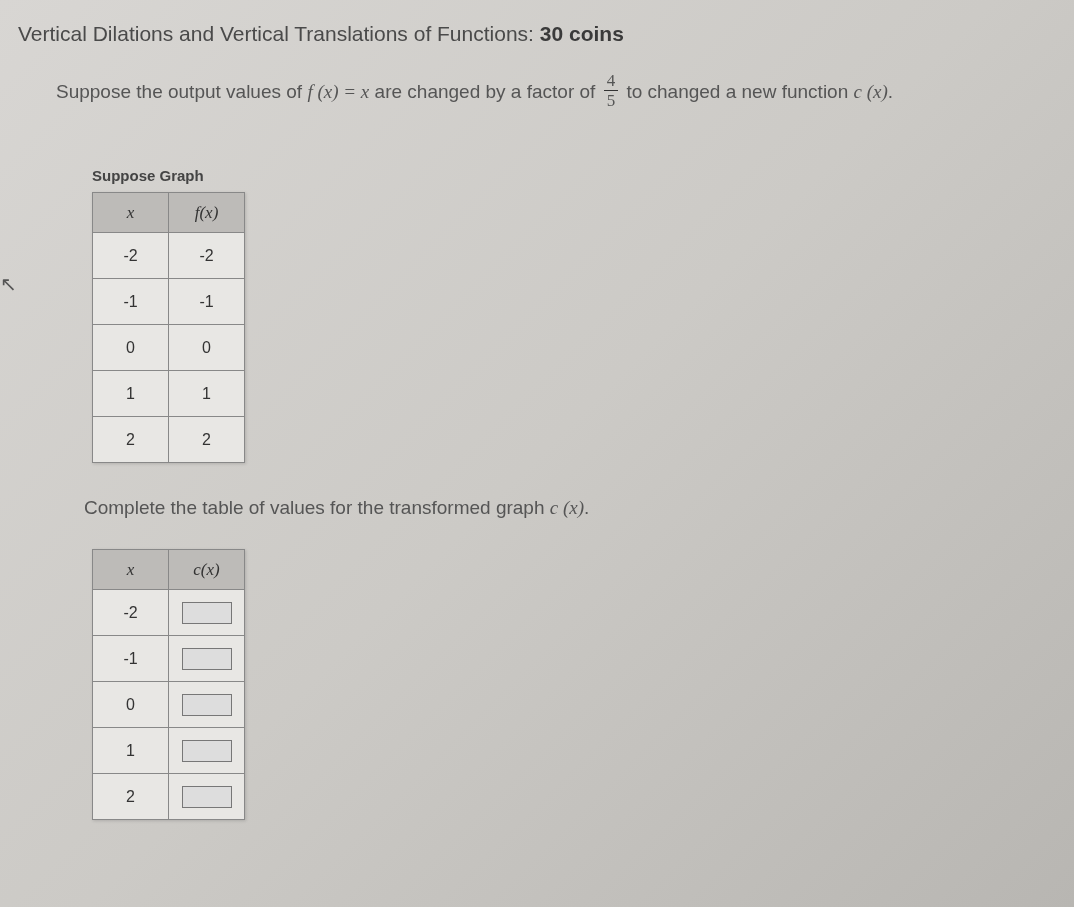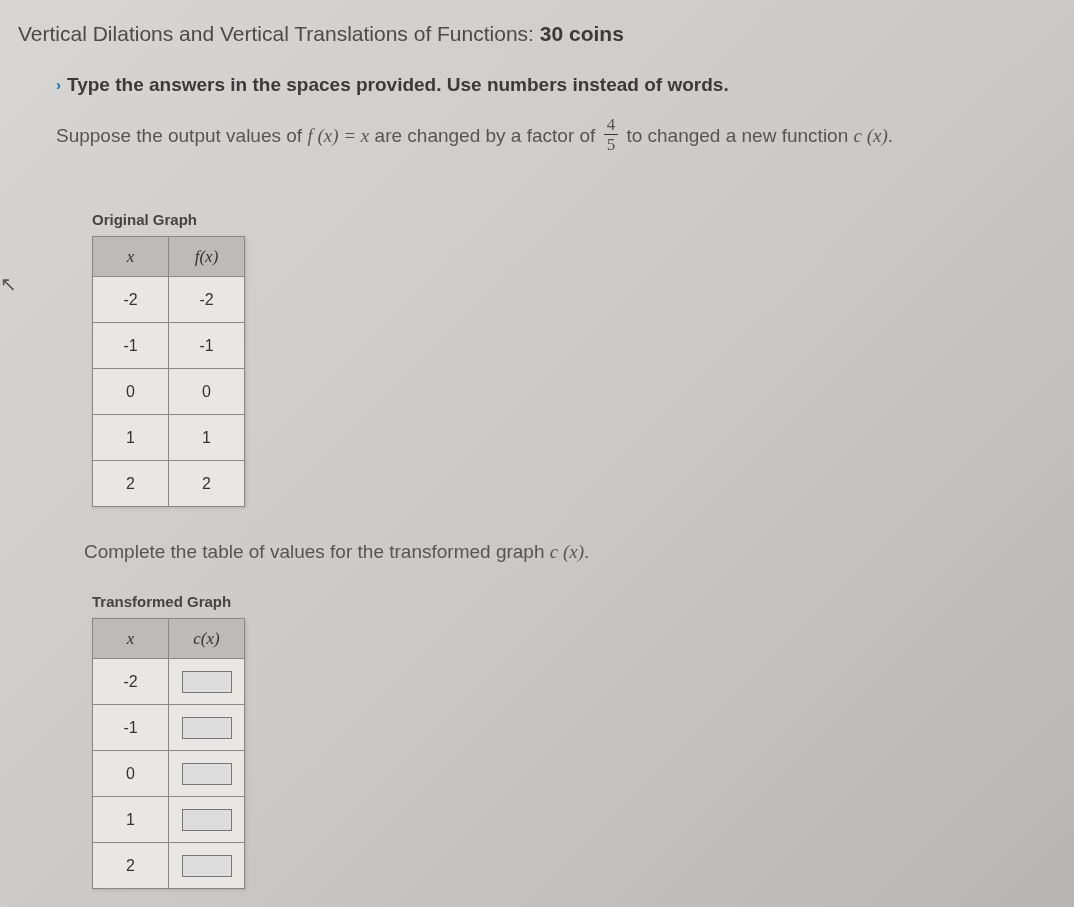--- a/index.html
+++ b/index.html
@@ -114,37 +114,34 @@
 <body>
 
 <div class="side-cursor">↖</div>
 
 <div class="page-title">
   <span>Vertical Dilations and Vertical Translations of Functions:</span>
   <span class="coins">30 coins</span>
 </div>
 
 <div class="content">
-  <div class="instruction">
-    <span class="chevron">›</span><span>Type the answers in the spaces provided. Use numbers instead of words.</span>
-  </div>
 
   <div class="prompt">
     <span>Suppose the output values of </span>
     <span class="mathit">f (x) = x</span>
     <span> are changed by a factor of </span>
     <span class="frac">
       <span class="num">4</span>
       <span class="den">5</span>
     </span>
     <span> to changed a new function </span>
     <span class="mathit">c (x)</span><span>.</span>
   </div>
 
-  <div class="section-label">Original Graph</div>
+  <div class="section-label">Suppose Graph</div>
   <table class="data">
     <tbody>
         <tr>
       <th>x</th>
       <th>f(x)</th>
     </tr>
     <tr>
           <td>-2</td>
           <td>-2</td>
         </tr>
@@ -165,21 +162,20 @@
           <td>2</td>
         </tr>
   </tbody>
     </table>
 
   <div class="between-text">
     <span>Complete the table of values for the transformed graph </span>
     <span class="mathit">c (x)</span><span>.</span>
   </div>
 
-  <div class="section-label">Transformed Graph</div>
   <table class="data transformed-table">
     <tbody>
         <tr>
       <th>x</th>
       <th>c(x)</th>
     </tr>
     <tr>
           <td>-2</td>
           <td><input class="answer-input" value="" style=""></td>
         </tr>

